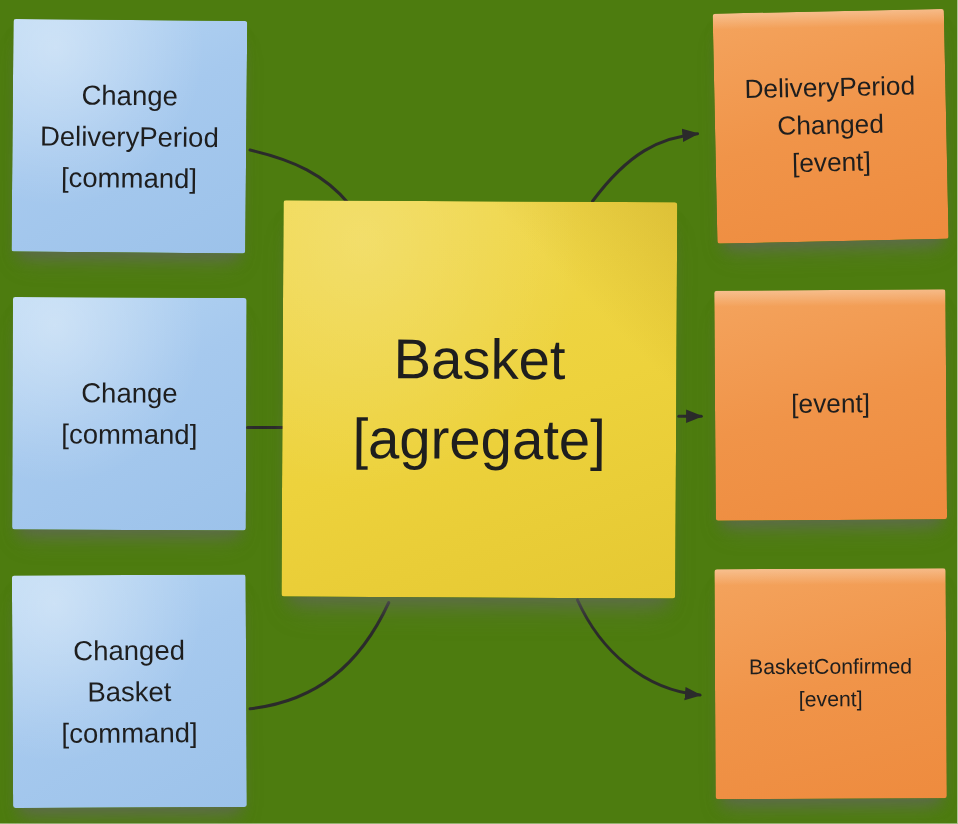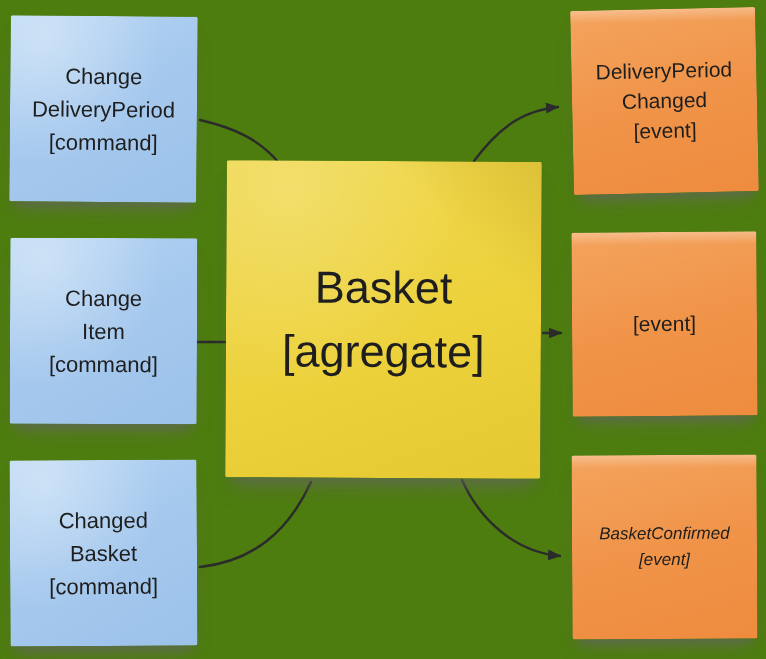--- a/index.html
+++ b/index.html
@@ -73,21 +73,21 @@
     height: 184px;
     background:
       linear-gradient(to bottom, rgba(255,255,255,0.30) 0, rgba(255,255,255,0) 7%),
       linear-gradient(165deg, #f4a45e 0%, #f09449 50%, #ee8b3e 100%);
     font-size: 21px;
     line-height: 30px;
   }
   .note.event.pos-1 { left: 572px; top: 9px;   transform: rotate(-1.2deg); }
   .note.event.pos-2 { left: 572px; top: 232px; transform: rotate(-0.4deg); }
   .note.event.pos-3 { left: 572px; top: 455px; transform: rotate(-0.3deg);
-                      font-size: 17px; line-height: 26px; font-style: italic; }
+                      font-size: 17px; line-height: 26px; }
 </style>
 </head>
 <body>
 
 <div class="board">
 
   <svg class="connectors" viewBox="0 0 766 659" xmlns="http://www.w3.org/2000/svg">
     <defs>
       <marker id="arrowhead" viewBox="0 0 10 8" refX="9" refY="4" markerWidth="5.6" markerHeight="4.6" orient="auto-start-reverse">
         <path d="M0,0 L10,4 L0,8 Z" fill="#2b2b2b"></path>
@@ -107,21 +107,20 @@
     <div class="note-text">
       <span>Change</span>
       <span>DeliveryPeriod</span>
       <span>[command]</span>
     </div>
   </div>
 
   <div class="note command pos-2">
     <div class="note-text">
       <span>Change</span>
-      <span>Item</span>
       <span>[command]</span>
     </div>
   </div>
 
   <div class="note command pos-3">
     <div class="note-text">
       <span>Changed</span>
       <span>Basket</span>
       <span>[command]</span>
     </div>

